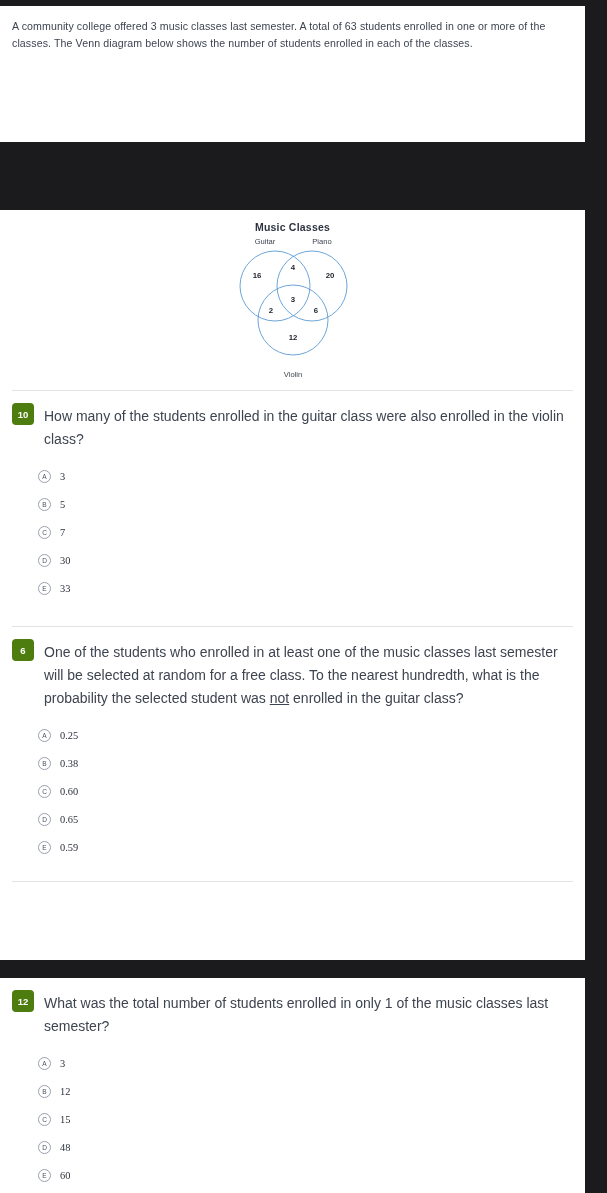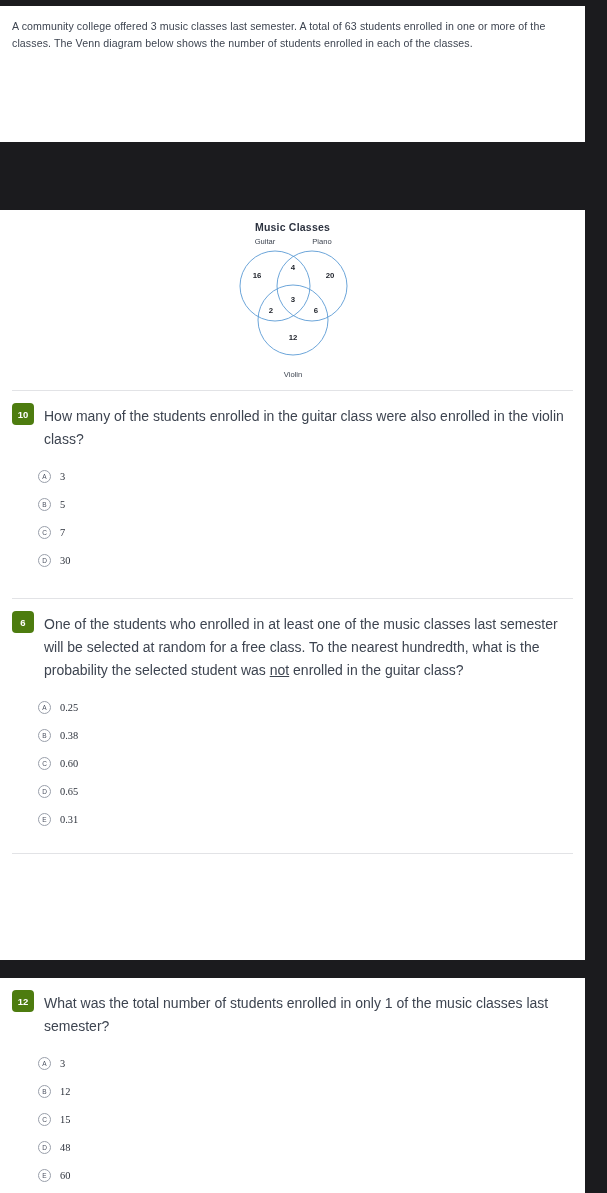--- a/index.html
+++ b/index.html
@@ -232,20 +232,24 @@
         <span class="choice-val">5</span>
       </div>
       <div class="choice">
         <span class="choice-letter">C</span>
         <span class="choice-val">7</span>
       </div>
       <div class="choice">
         <span class="choice-letter">D</span>
         <span class="choice-val">30</span>
       </div>
+      <div class="choice">
+        <span class="choice-letter">E</span>
+        <span class="choice-val">33</span>
+      </div>
     </div>
   </div>
 
   <div class="rule" style="margin-top:24px;"></div>
 
   <div class="question">
     <div class="q-head">
       <div class="q-badge">6</div>
       <div class="q-text"><span>One of the students who enrolled in at least one of the music classes last semester will be selected at random for a free class. To the nearest hundredth, what is the probability the selected student was </span><u>not</u><span> enrolled in the guitar class?</span></div>
     </div>
@@ -261,21 +265,21 @@
       <div class="choice">
         <span class="choice-letter">C</span>
         <span class="choice-val">0.60</span>
       </div>
       <div class="choice">
         <span class="choice-letter">D</span>
         <span class="choice-val">0.65</span>
       </div>
       <div class="choice">
         <span class="choice-letter">E</span>
-        <span class="choice-val">0.31</span>
+        <span class="choice-val">0.59</span>
       </div>
     </div>
   </div>
 
   <div class="rule" style="margin-top:20px;"></div>
 </div>
 
 <div class="band" id="band-mid"></div>
 
 <div class="panel" id="bottom-panel">

